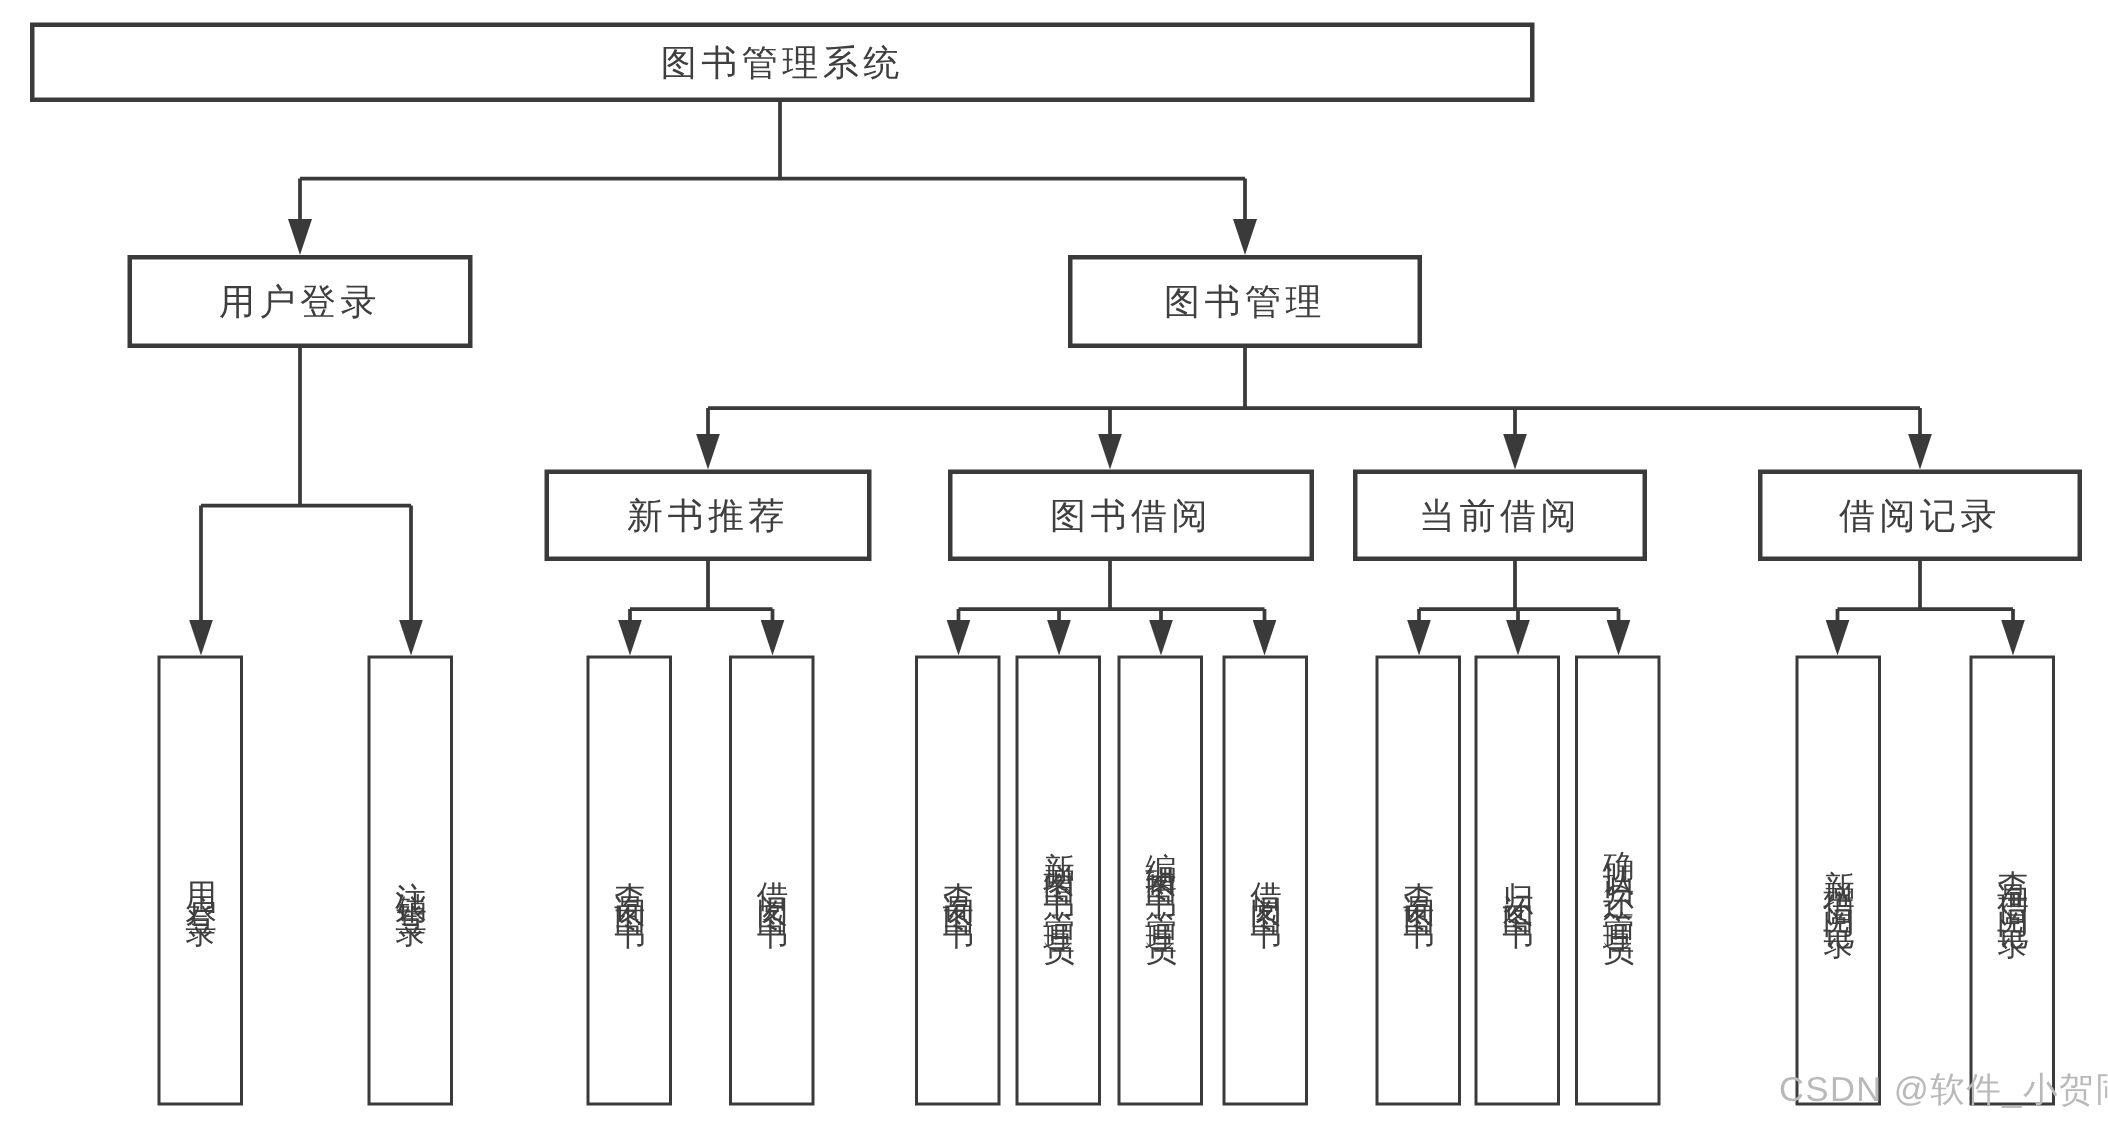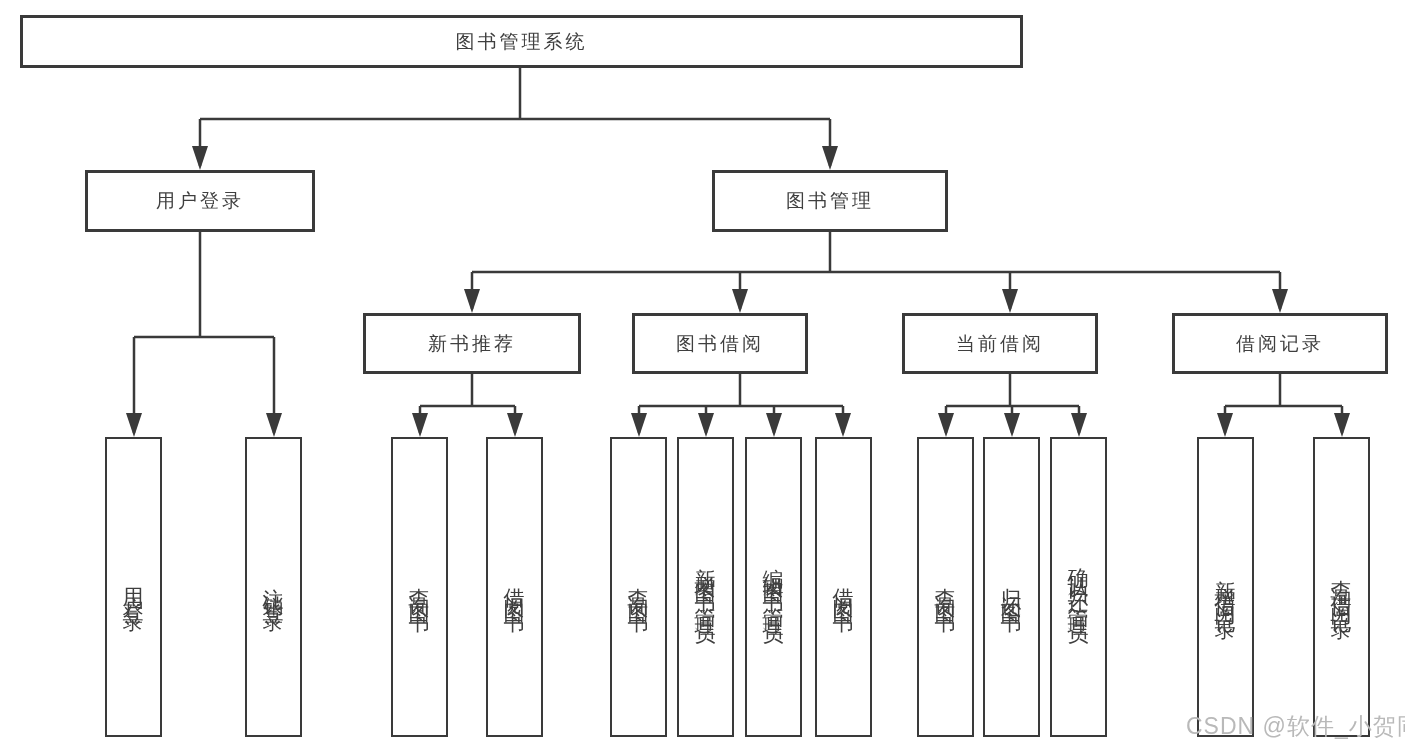--- a/index.html
+++ b/index.html
@@ -27,21 +27,21 @@
     box-sizing: border-box;
     background: #ffffff;
     border: 3px solid #3a3a3a;
     color: #3f3f3f;
     display: flex;
     align-items: center;
     justify-content: center;
     text-align: center;
   }
   .h {
-    font-size: 19px;
+    font-size: 24px;
     letter-spacing: 3px;
     white-space: nowrap;
   }
   .v {
     border-width: 2.5px;
     writing-mode: vertical-rl;
     text-orientation: mixed;
     font-size: 21px;
     letter-spacing: 8px;
     line-height: 1;
@@ -104,21 +104,21 @@
       <path d="M1342,406 V433" marker-end="url(#arrow)"></path>
     </g>
   </svg>
 
   <div class="box h" style="left:20px; top:15px; width:1003px; height:53px;">图书管理系统</div>
 
   <div class="box h" style="left:85px; top:170px; width:230px; height:62px;">用户登录</div>
   <div class="box h" style="left:363px; top:313px; width:218px; height:61px;">新书推荐</div>
 
   <div class="box h" style="left:712px; top:170px; width:236px; height:62px;">图书管理</div>
-  <div class="box h" style="left:632px; top:313px; width:176px; height:61px;">图书借阅</div>
+  <div class="box h" style="left:632px; top:313px; width:244px; height:61px;">图书借阅</div>
   <div class="box h" style="left:902px; top:313px; width:196px; height:61px;">当前借阅</div>
   <div class="box h" style="left:1172px; top:313px; width:216px; height:61px;">借阅记录</div>
 
   <div class="box v" style="left:105px; top:437px; width:57px; height:300px;">用户登录</div>
   <div class="box v" style="left:245px; top:437px; width:57px; height:300px;">注销登录</div>
 
   <div class="box v" style="left:391px; top:437px; width:57px; height:300px;">查询图书</div>
   <div class="box v" style="left:486px; top:437px; width:57px; height:300px;">借阅图书</div>
 
   <div class="box v" style="left:610px; top:437px; width:57px; height:300px;">查询图书</div>

